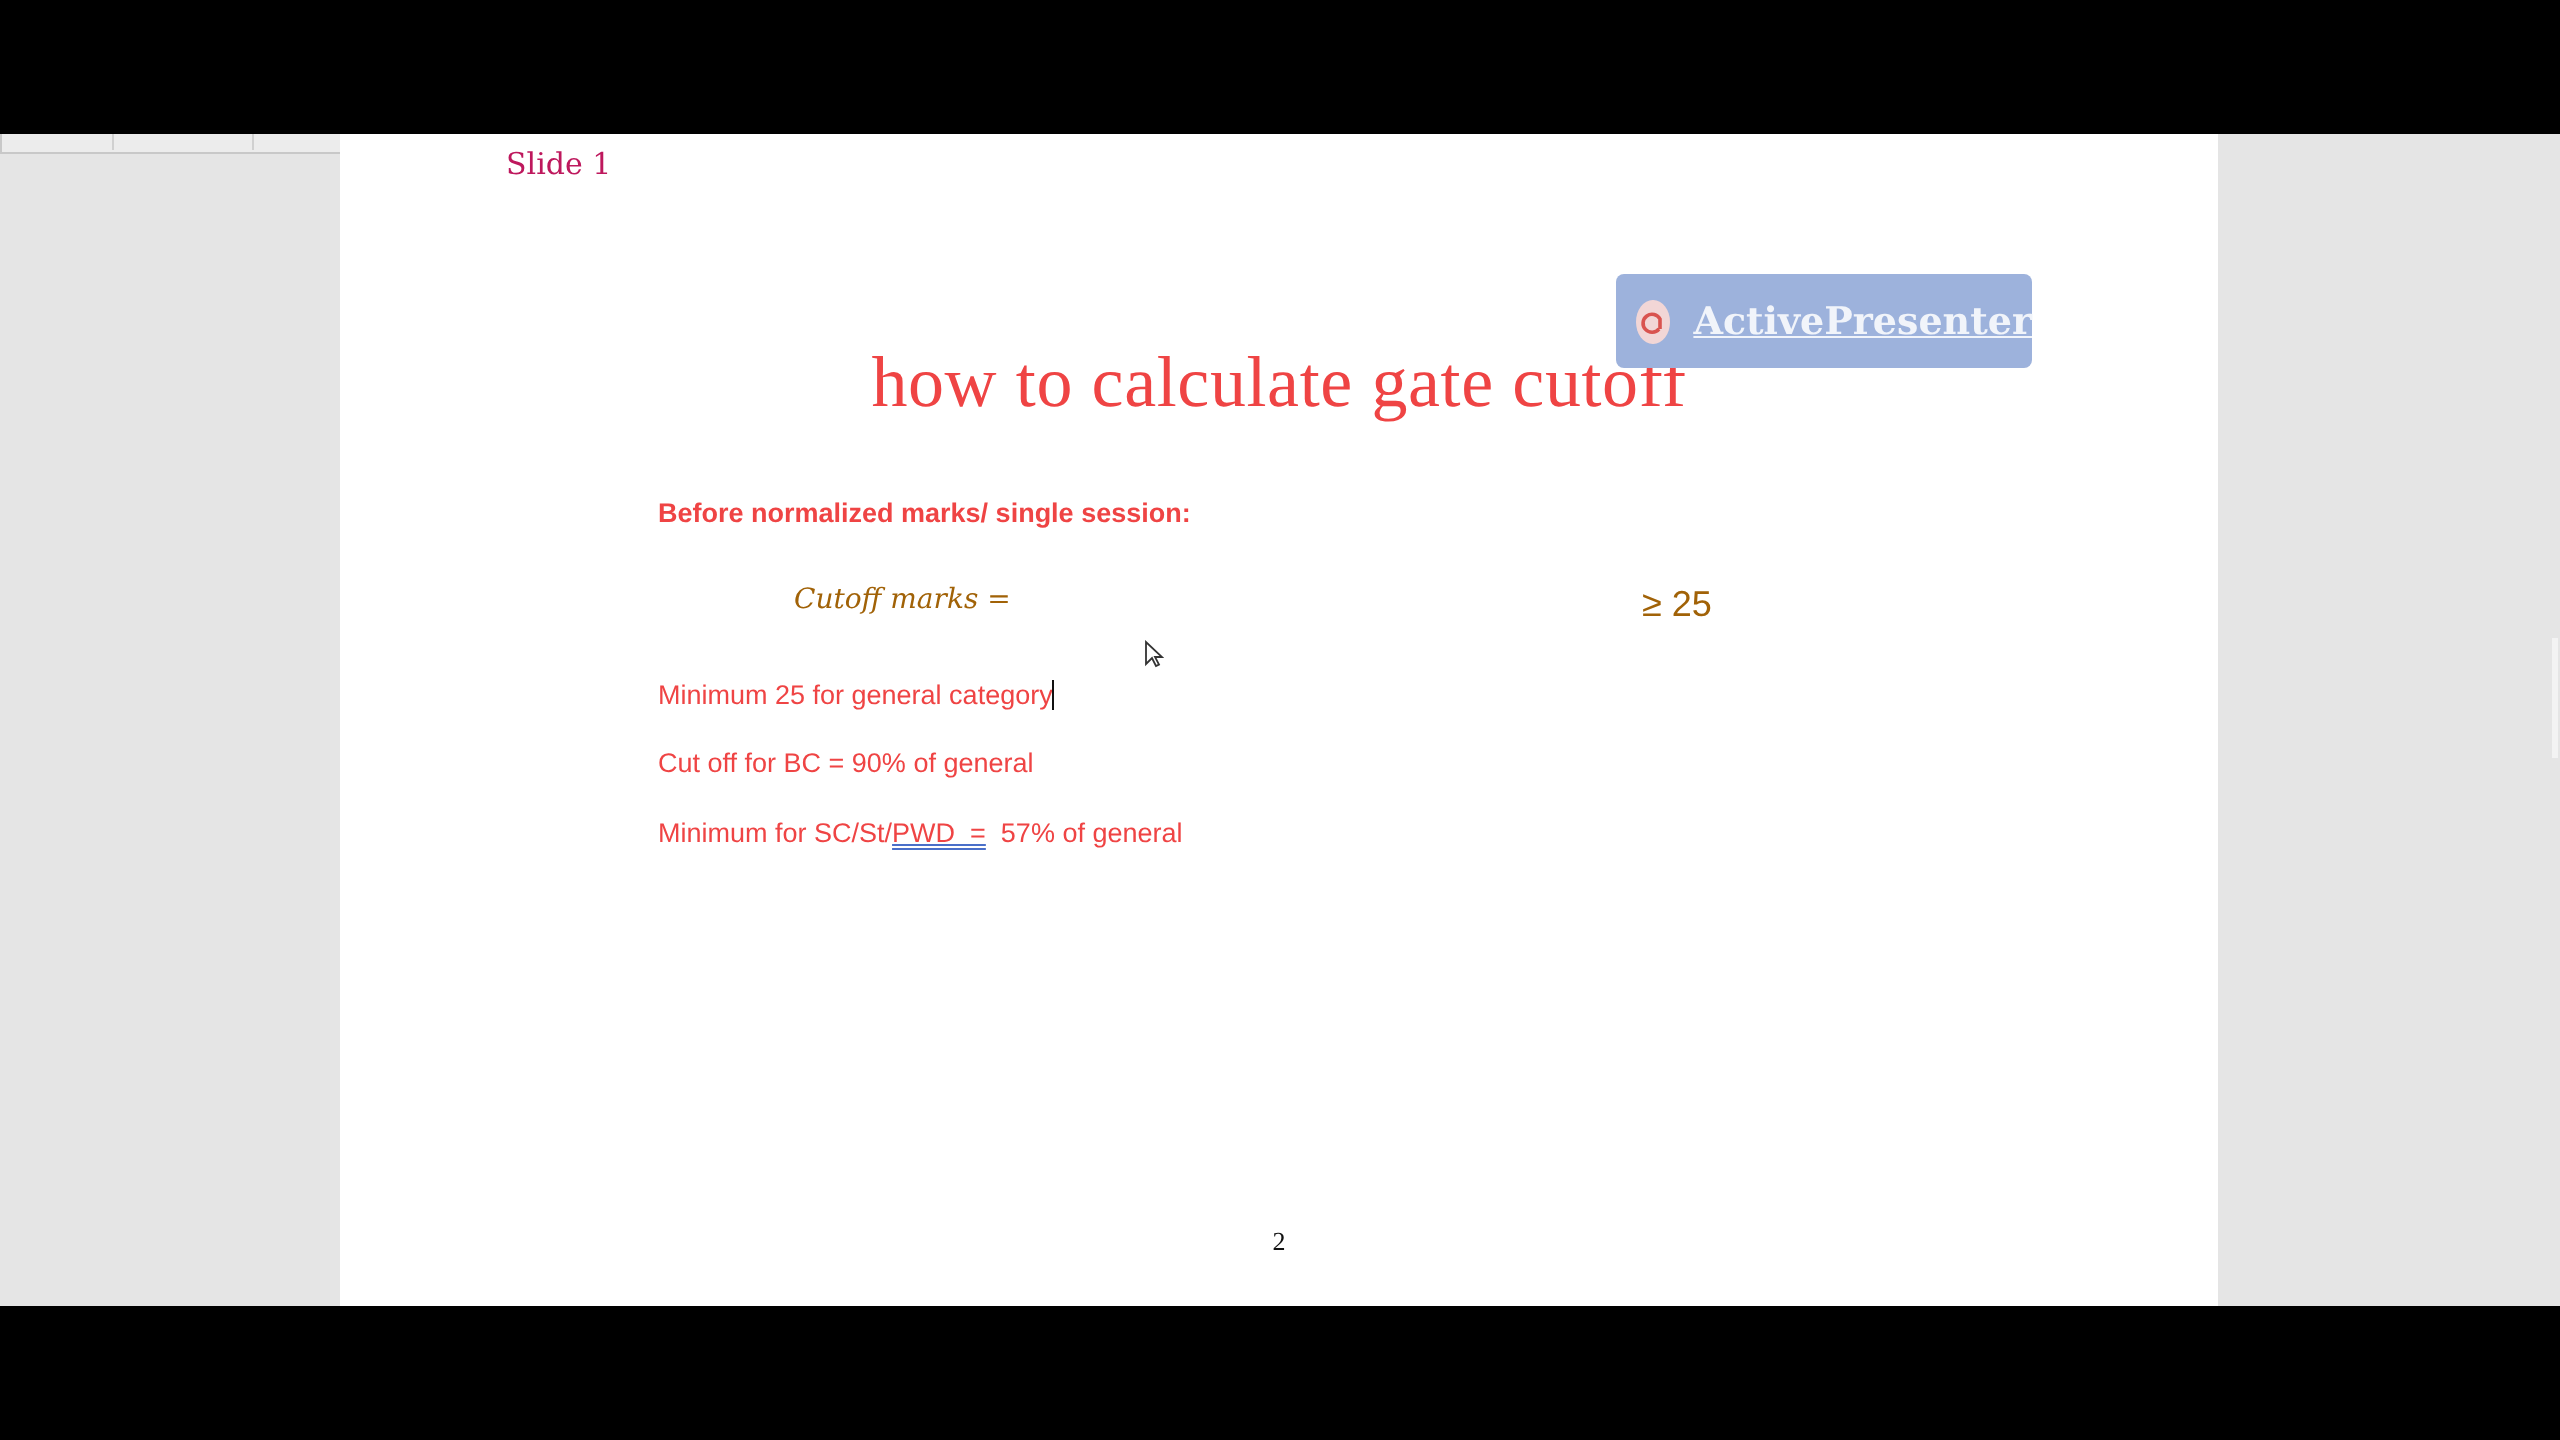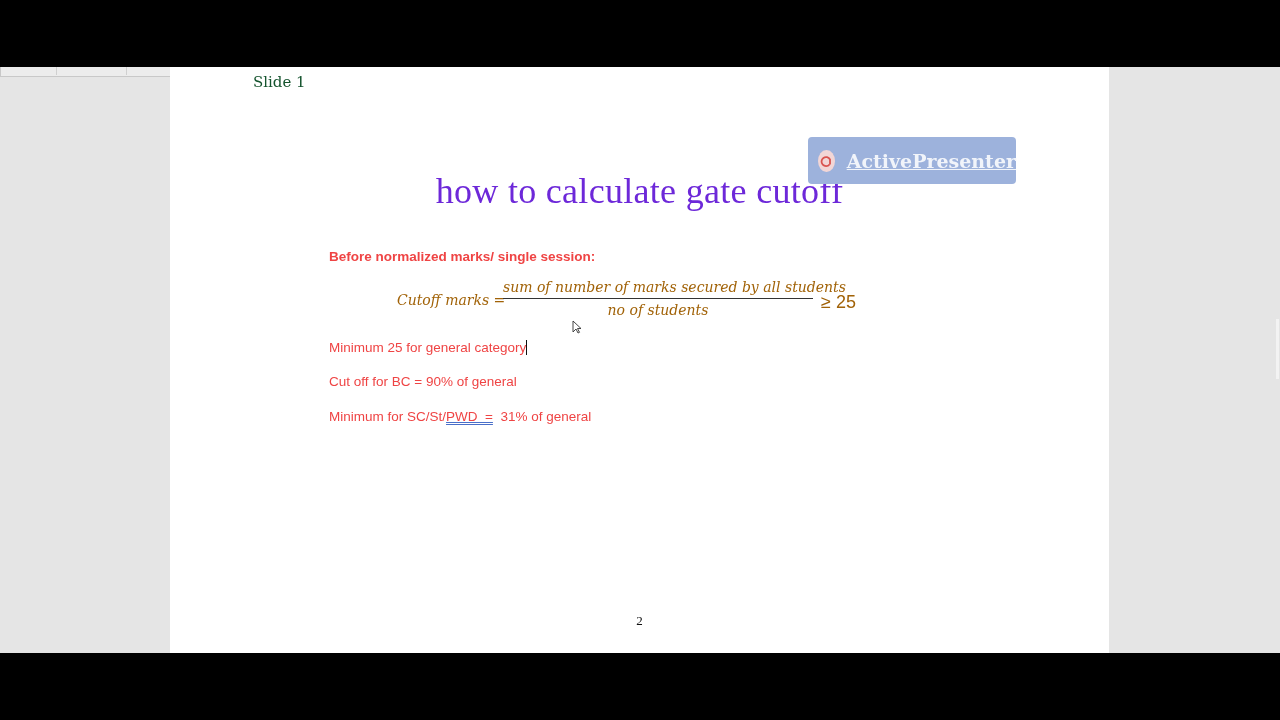--- a/index.html
+++ b/index.html
@@ -15,25 +15,25 @@
     }
     .toolbar-remnant span {
       position: absolute; top: 0; height: 8px; border-right: 1px solid #d0d0d0;
     }
     .page {
       position: absolute; left: 170px; top: 0; width: 939px; height: 586px;
       background: #ffffff;
     }
     .slide-label {
       position: absolute; left: 83px; top: 6px;
-      font-family: "DejaVu Serif", serif; font-size: 15px; color: #14532d;
+      font-family: "DejaVu Serif", serif; font-size: 15px; color: #be185d;
     }
     .title {
       position: absolute; left: 0; width: 939px; top: 103px; text-align: center;
-      font-family: "Liberation Serif", serif; font-size: 36px; color: #6d28d9;
+      font-family: "Liberation Serif", serif; font-size: 36px; color: #ef4444;
       letter-spacing: 0.3px;
     }
     .watermark {
       position: absolute; left: 638px; top: 70px; width: 208px; height: 47px;
       background: #9db2dc; border-radius: 4px;
       display: flex; align-items: center; padding-left: 10px;
     }
     .wm-logo {
       width: 22px; height: 22px; border-radius: 50%; background: #f2d6d6;
       display: flex; align-items: center; justify-content: center; margin-right: 12px;
@@ -92,35 +92,31 @@
               <path d="M10.5 10.5 A4.5 4.5 0 1 1 11 5.5 L11 10.5" fill="none" stroke="#d9534f" stroke-width="1.8"></path>
             </svg>
         </div>
         <span class="wm-text">ActivePresenter</span>
       </div>
 
       <div class="doc-text bold" style="top:182px">Before normalized marks/ single session:</div>
 
       <div class="formula">
         <span class="f-lhs">Cutoff marks =</span>
-        <span class="f-frac">
-          <span class="f-num">sum of number of marks secured by all students</span>
-          <span class="f-den">no of students</span>
-        </span>
         <span class="f-rhs">≥ 25</span>
       </div>
 
       <div class="doc-text" style="top:273px">
         <span>Minimum 25 for general category</span><span class="caret"></span>
       </div>
 
       <div class="doc-text" style="top:307px">Cut off for BC = 90% of general</div>
 
       <div class="doc-text" style="top:342px">
-        <span>Minimum for SC/St/</span><span class="spell" style="white-space:pre">PWD  =</span><span style="white-space:pre">  31% of general</span>
+        <span>Minimum for SC/St/</span><span class="spell" style="white-space:pre">PWD  =</span><span style="white-space:pre">  57% of general</span>
       </div>
 
 
       <svg class="cursor" viewBox="0 0 10 14">
         <path d="M1 1 L1 12 L4 9 L6 13 L7.5 12.3 L5.5 8.5 L9 8.5 Z" fill="#fff" stroke="#333" stroke-width="0.9"></path>
       </svg>
 
       <div class="page-number">2</div>
     </div>
   </div>

